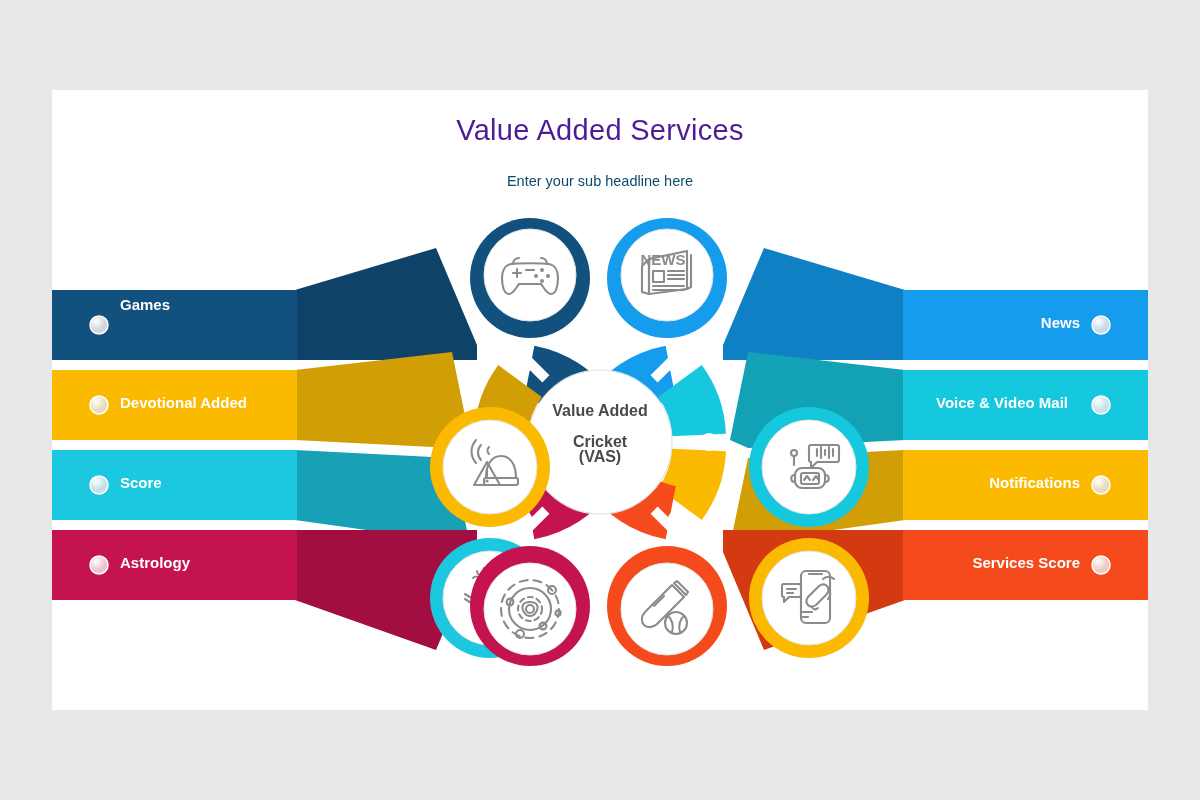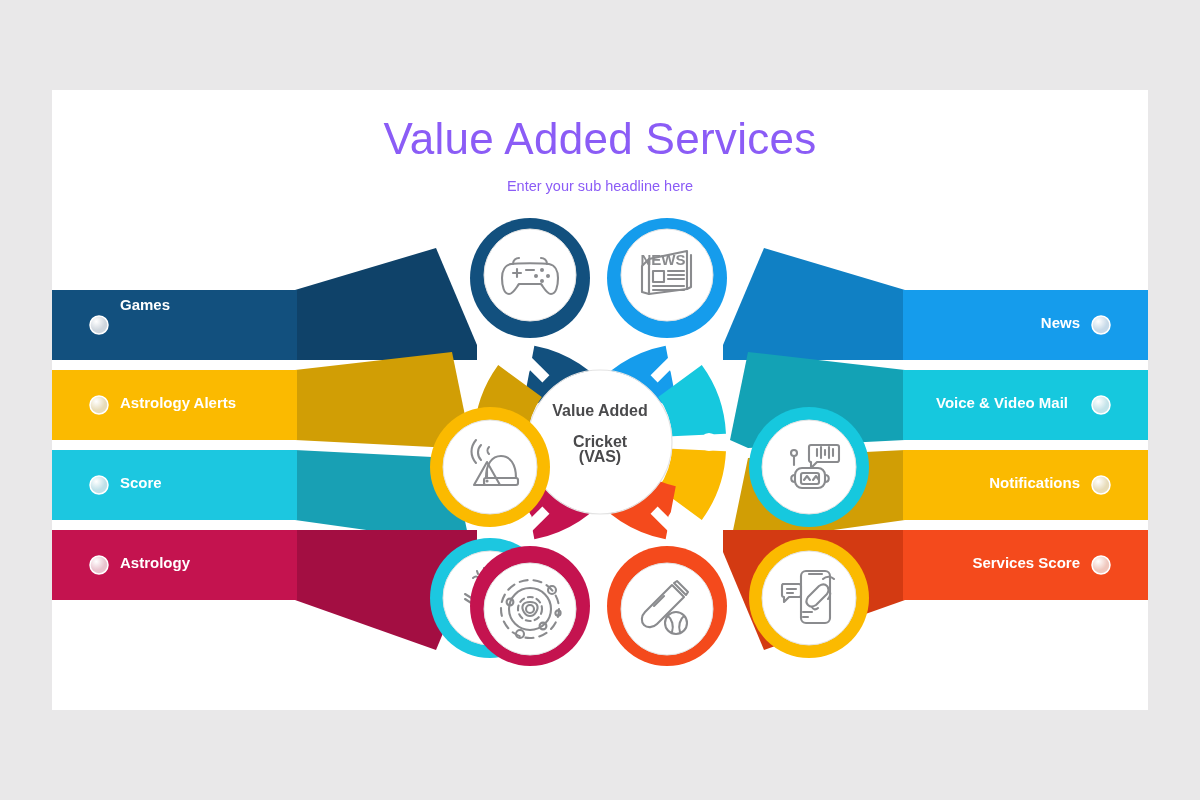--- a/index.html
+++ b/index.html
@@ -15,27 +15,27 @@
     width: 1096px; height: 620px;
     background: #ffffff;
     overflow: hidden;
   }
   #headings {
     position: absolute; left: 0; top: 0; width: 100%;
     text-align: center;
   }
   #title {
     margin: 0; padding-top: 24px;
-    font-size: 44px; font-weight: 400;
-    color: #8b5cf6; letter-spacing: 0.3px;
+    font-size: 29px; font-weight: 400;
+    color: #4c1d95; letter-spacing: 0.3px;
   }
   #subtitle {
-    margin: 0; padding-top: 14px;
+    margin: 12px; padding-top: 14px;
     font-size: 14.5px; font-weight: 400;
-    color: #8b5cf6;
+    color: #0c4a6e;
   }
   #diagram {
     position: absolute; left: 0; top: 0;
     width: 1096px; height: 620px;
   }
   .bar-label {
     position: absolute;
     font-size: 15px;
     font-weight: bold;
     color: #ffffff;
@@ -302,21 +302,21 @@
     <div>
       <svg class="bar-label" style="left:36px; top:304px;" width="22" height="22">
         <defs>
             <radialGradient id="g1" cx="35%" cy="30%">
           <stop offset="0%" stop-color="#ffffff"></stop>
               <stop offset="100%" stop-color="#e7dbb8"></stop>
         </radialGradient>
           </defs>
         <circle cx="11" cy="11" r="9" fill="url(#g1)" stroke="#ffffff" stroke-width="1.5"></circle>
       </svg>
-      <span class="bar-label" style="left:68px; top:304px;">Astrology Alerts</span>
+      <span class="bar-label" style="left:68px; top:304px;">Devotional Added</span>
     </div>
     <div>
       <svg class="bar-label" style="left:36px; top:384px;" width="22" height="22">
         <defs>
             <radialGradient id="g2" cx="35%" cy="30%">
           <stop offset="0%" stop-color="#ffffff"></stop>
               <stop offset="100%" stop-color="#bfe0e8"></stop>
         </radialGradient>
           </defs>
         <circle cx="11" cy="11" r="9" fill="url(#g2)" stroke="#ffffff" stroke-width="1.5"></circle>

